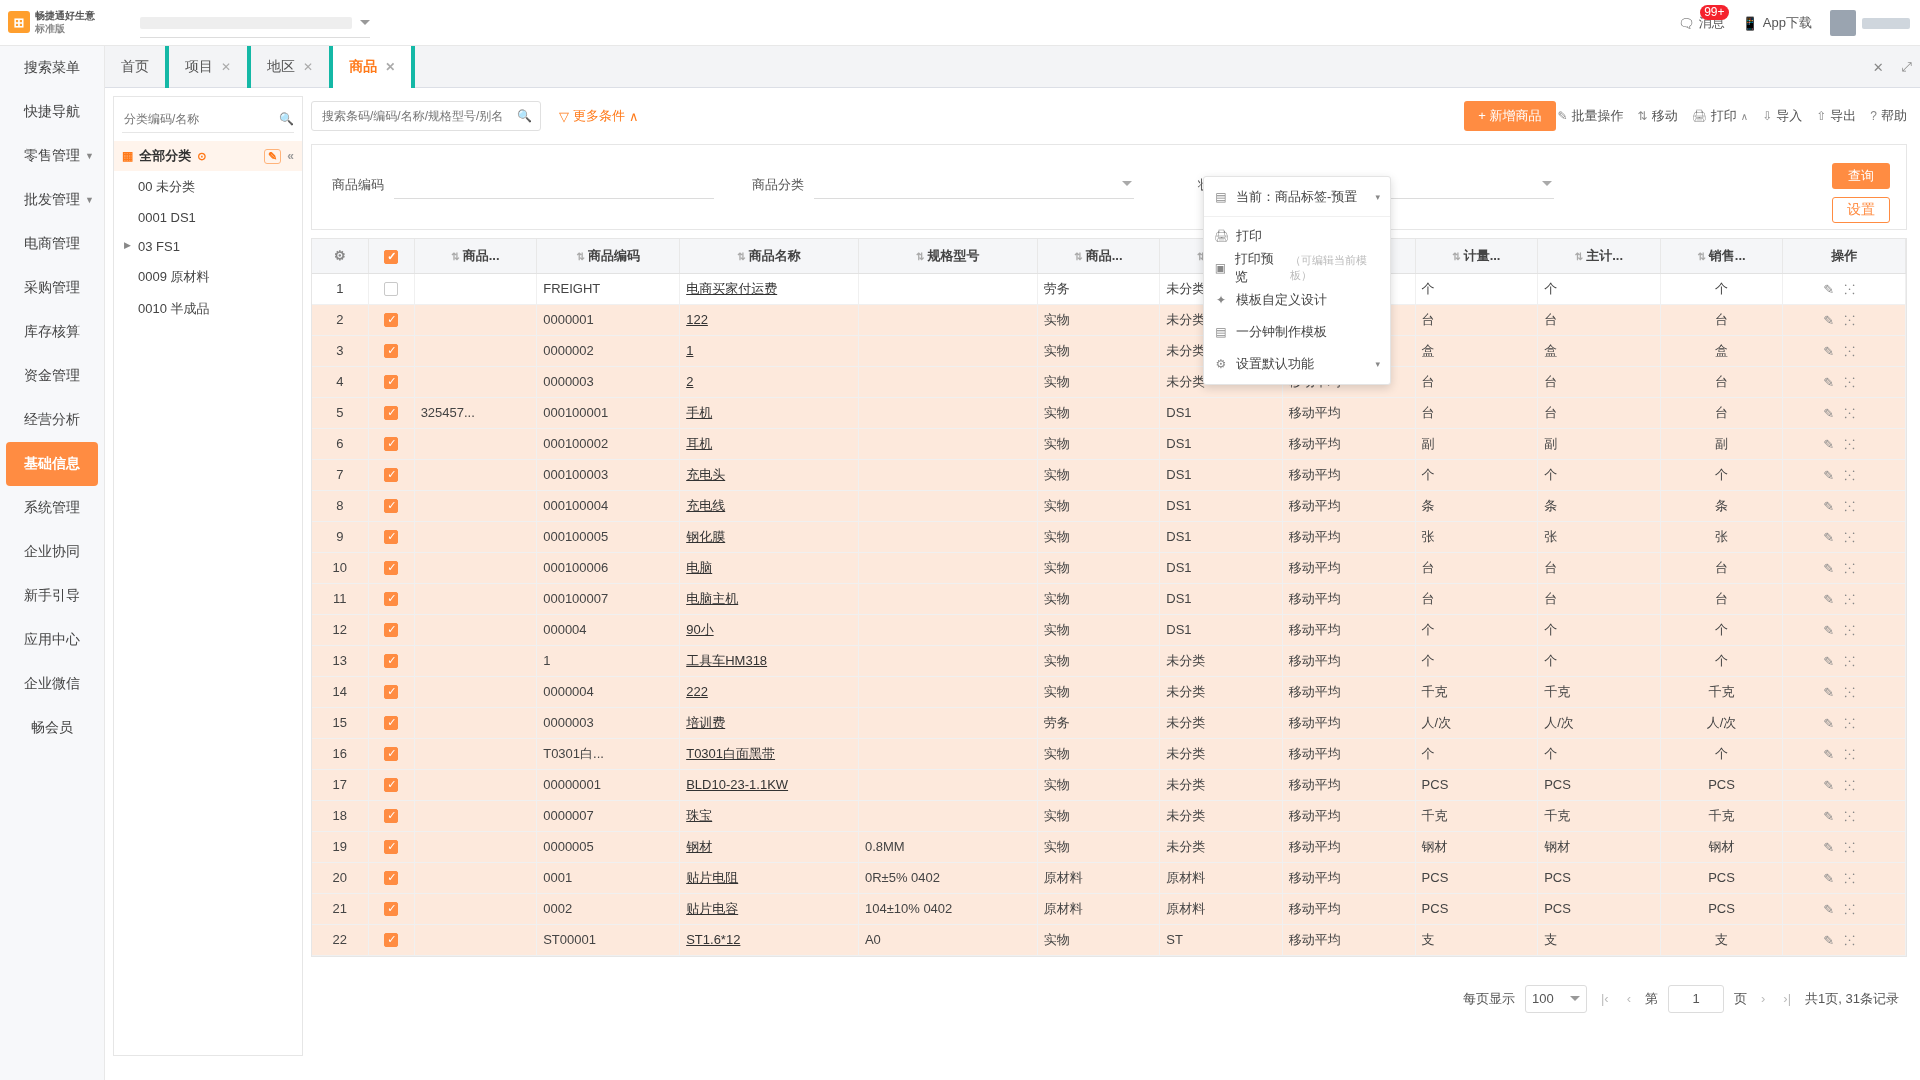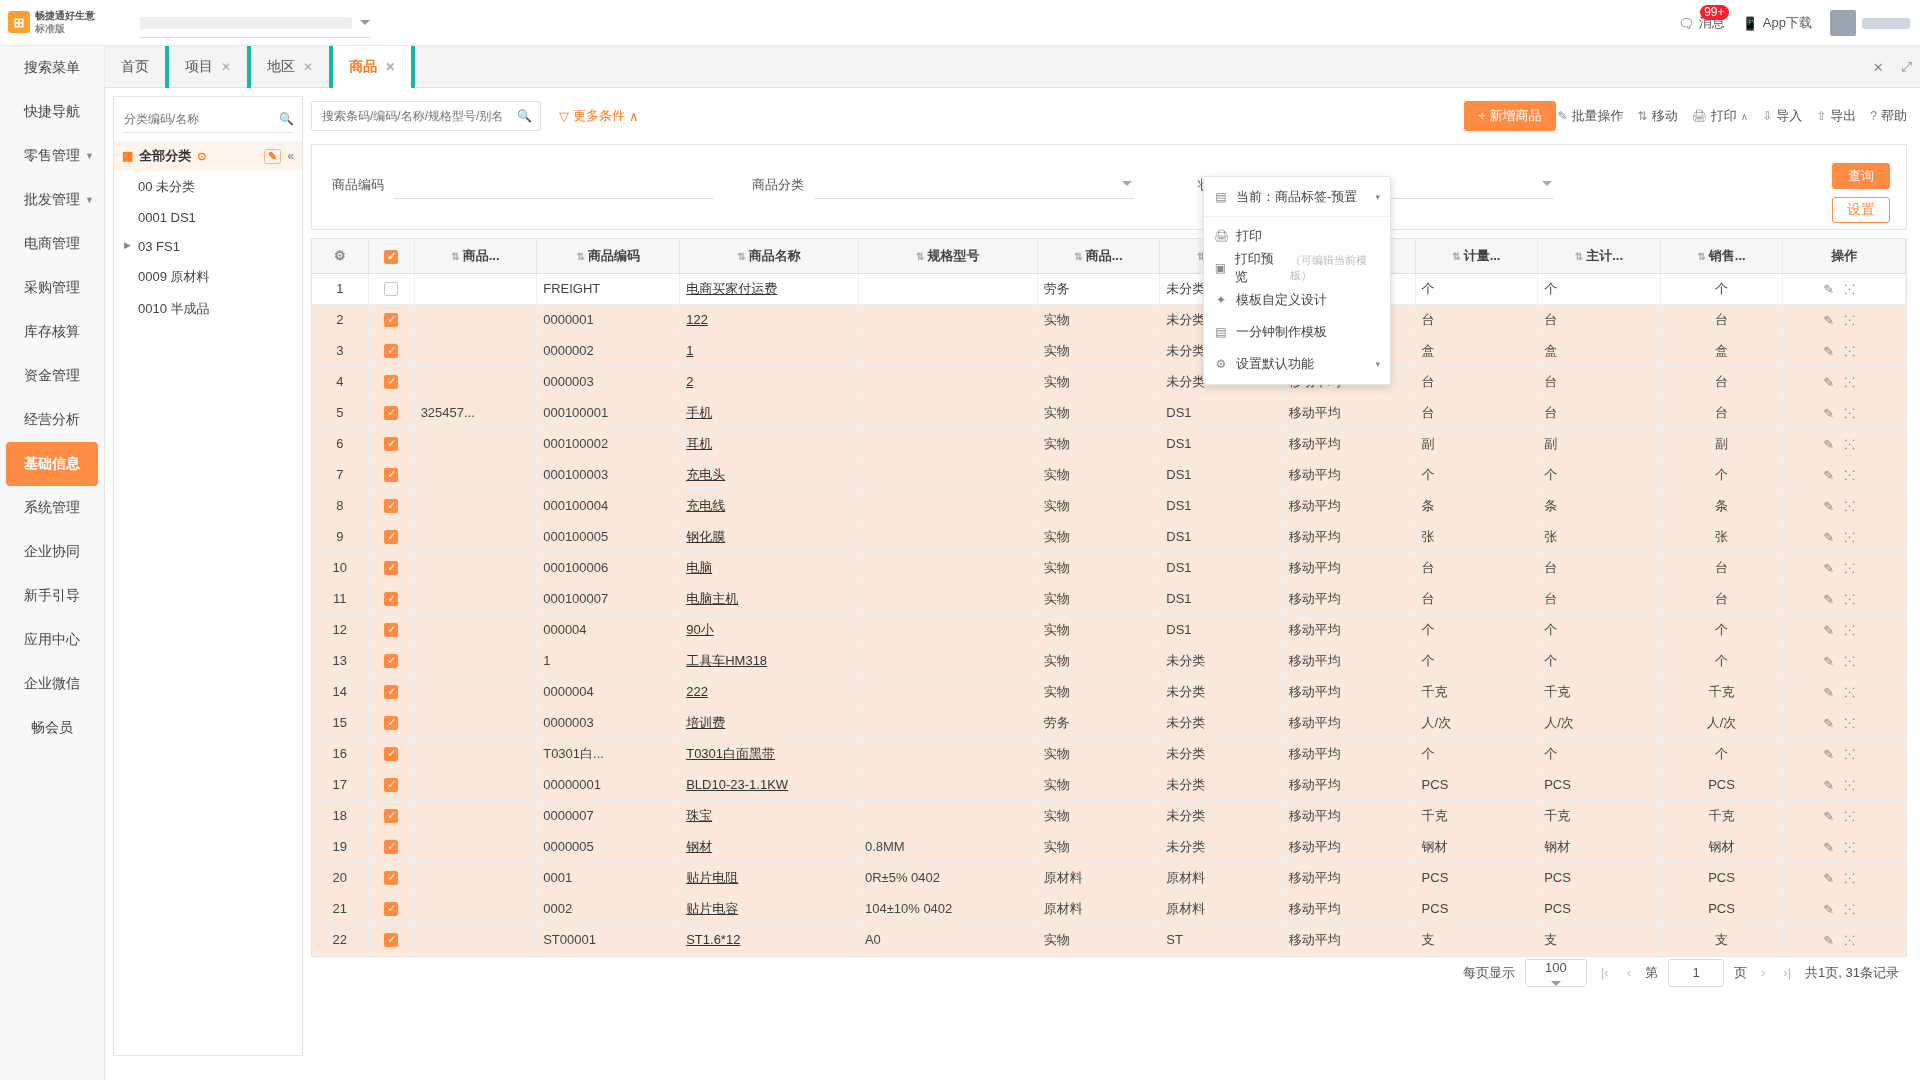--- a/index.html
+++ b/index.html
@@ -155,22 +155,22 @@
     vertical-align:middle;
   }
   .chk.on { background:#ff8c42; border-color:#ff8c42; position:relative; }
   .chk.on:after {
     content:"✓"; color:#fff; font-size:11px; position:absolute; left:2px; top:-2px; line-height:15px;
   }
   .link { color:#333; text-decoration:underline; cursor:pointer; }
   .op-ico { color:#888; margin-right:10px; cursor:pointer; }
 
   
-  .pager { margin-top:2px; display:flex; align-items:center; justify-content:flex-end; gap:10px; font-size:13px; color:#555; padding-right:8px;}
-  .pg-select { border:1px solid #dcdcdc; border-radius:3px; height:28px; width:62px; display:flex; align-items:center; justify-content:space-between; padding:0 6px;flex-direction:column; }
+  .pager { margin-top:28px; display:flex; align-items:center; justify-content:flex-end; gap:10px; font-size:13px; color:#555; padding-right:8px;}
+  .pg-select { border:1px solid #dcdcdc; border-radius:3px; height:28px; width:62px; display:flex; align-items:center; justify-content:space-between; padding:0 6px; }
   .pg-input { border:1px solid #dcdcdc; border-radius:3px; height:28px; width:56px; text-align:center; line-height:26px;}
   .pg-arrow { color:#bbb; padding:0 4px; cursor:pointer;}
 
   
   .printmenu {
     position:absolute; left:1098px; top:88px; width:188px;
     background:#fff; border:1px solid #e4e4e4; box-shadow:0 3px 10px rgba(0,0,0,.15);
     border-radius:3px; z-index:50; padding:4px 0;
   }
   .pm-item {

